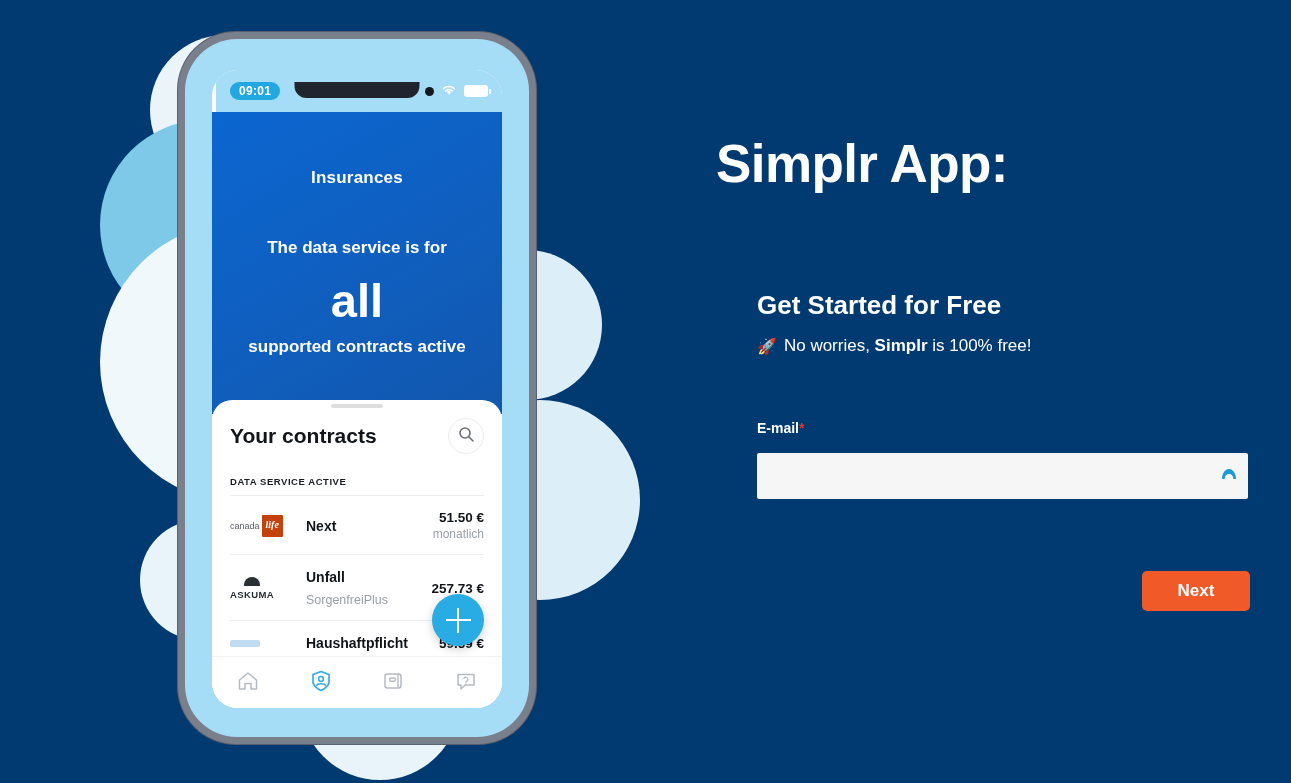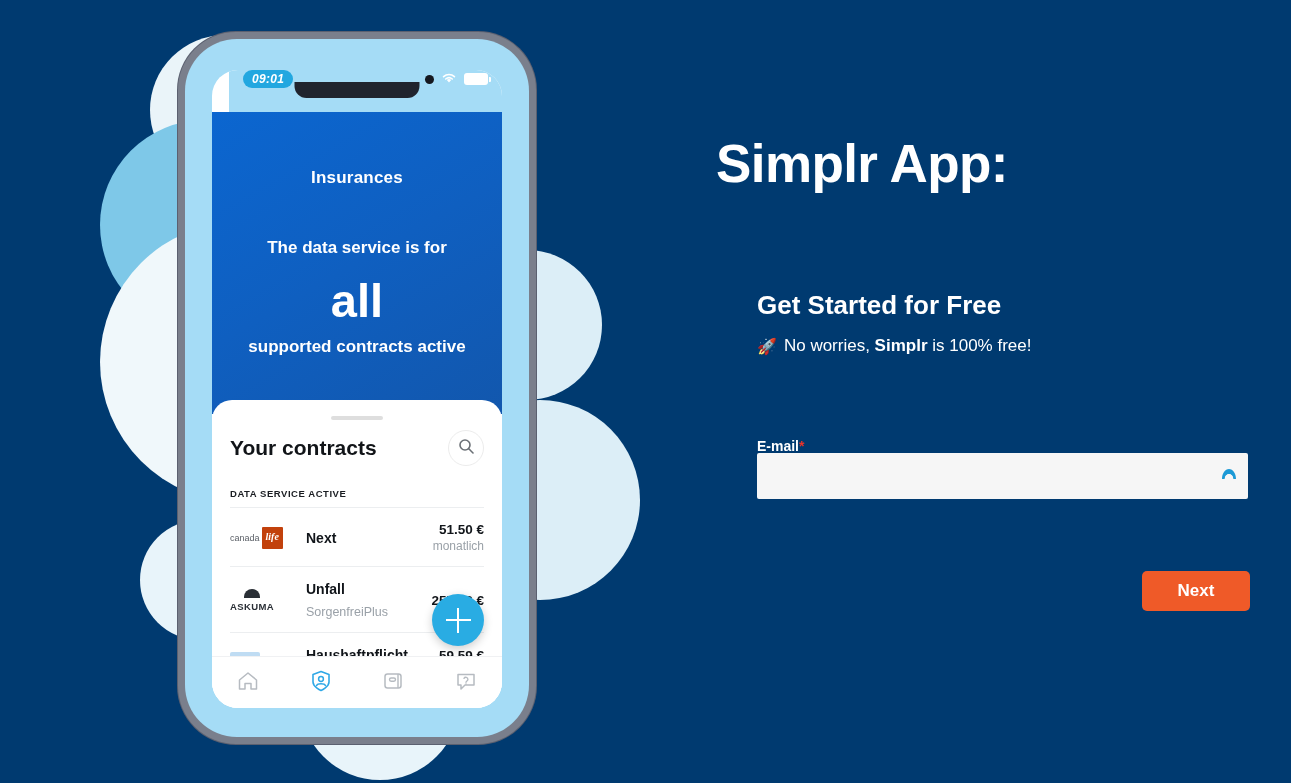--- a/index.html
+++ b/index.html
@@ -42,25 +42,24 @@
   }
   .notch {
     position: absolute; left: 50%; transform: translateX(-50%);
     top: 12px; width: 125px; height: 16px;
     background: #20242e; border-radius: 0 0 12px 12px;
     z-index: 6;
   }
 
   
   .statusbar {
-    position: absolute; top: 0; left: 17px; right: 0; height: 42px;
+    position: absolute; top: 0; left: 4px; right: 0; height: 42px;
     background: #a5dcf6; z-index: 5;
-    display: flex; align-items: flex-start; justify-content: space-between;
+    display: flex; align-items: center; justify-content: space-between;
     padding: 0 14px;
-    font-style: italic;
   }
   .time-badge {
     background: #22a7e0; color: #ffffff;
     font-size: 12px; font-weight: bold;
     padding: 2px 9px; border-radius: 9px;
     letter-spacing: .3px;
   }
   .status-right { display: flex; align-items: center; gap: 7px; }
   .cam-dot { width: 9px; height: 9px; border-radius: 50%; background: #15181f; }
   .battery {
@@ -82,21 +81,21 @@
   .hero-title { font-size: 17px; font-weight: bold; letter-spacing: .2px; margin-top: 36px; }
   .hero-line1 { font-size: 17px; font-weight: bold; margin-top: 50px; }
   .hero-big { font-size: 47px; font-weight: bold; line-height: 1.05; margin-top: 18px; }
   .hero-line2 { font-size: 17px; font-weight: bold; margin-top: 12px; }
 
   
   .card {
     position: absolute; left: 0; right: 0; top: 330px; bottom: 0;
     background: #ffffff;
     border-radius: 20px 20px 0 0;
-    padding: 16px 18px 0 18px;
+    padding: 4px 18px 0 18px;
   }
   .grabber {
     width: 52px; height: 4px; border-radius: 2px; background: #dedede;
     margin: 0 auto 10px auto;
   }
   .card-head { display: flex; align-items: center; justify-content: space-between; }
   .card-title { font-size: 21px; font-weight: bold; color: #111418; }
   .search-btn {
     width: 36px; height: 36px; border-radius: 50%;
     background: #ffffff; border: 1px solid #ececec;
@@ -168,21 +167,21 @@
   }
   .sub-note {
     position: absolute; top: 336px; left: 41px;
     font-size: 17px; color: #ffffff; display: flex; align-items: center; gap: 7px;
   }
   .sub-note b { font-weight: bold; }
   .rocket { font-size: 16px; }
 
   .field-label {
     position: absolute; top: 420px; left: 41px;
-    font-size: 14px; font-weight: bold; color: #ffffff; margin-top: 18px;
+    font-size: 14px; font-weight: bold; color: #ffffff;
   }
   .req { color: #e8342a; }
   .email-input {
     position: absolute; top: 453px; left: 41px;
     width: 491px; height: 46px;
     background: #f6f6f6; border: none; border-radius: 2px;
     font-size: 15px; color: #222; padding: 0 44px 0 12px;
     font-family: "Liberation Sans", sans-serif;
   }
   .np-icon {

